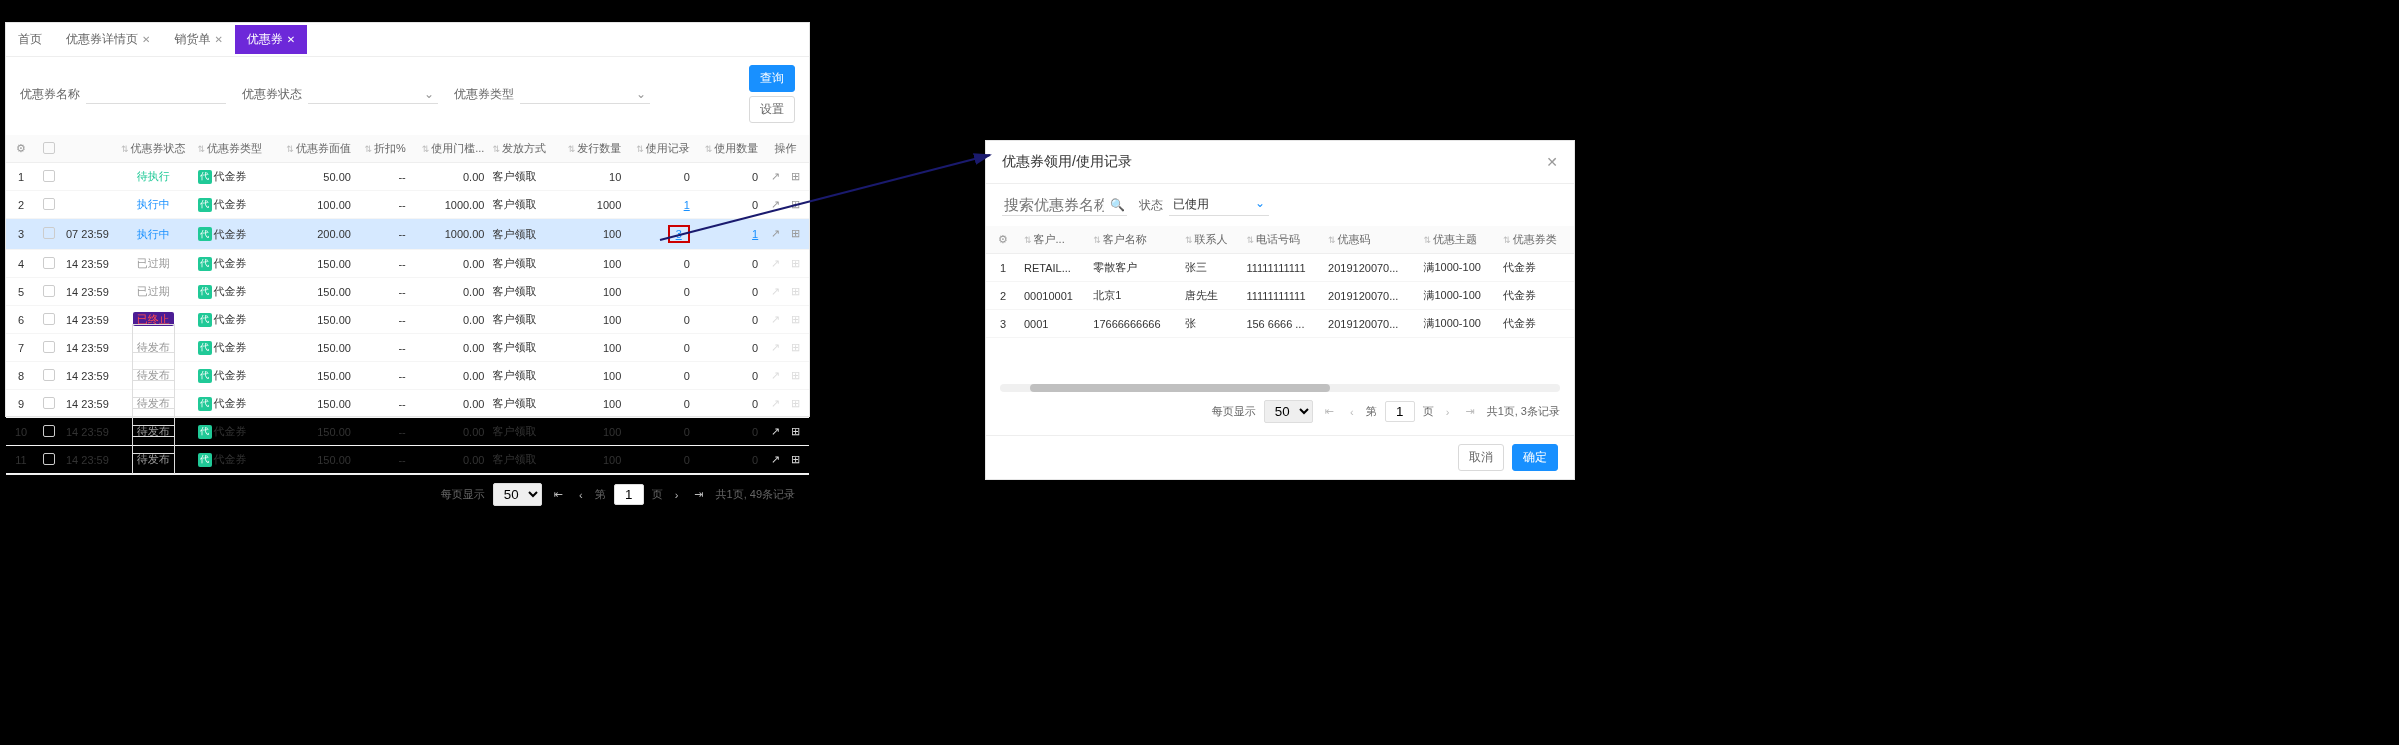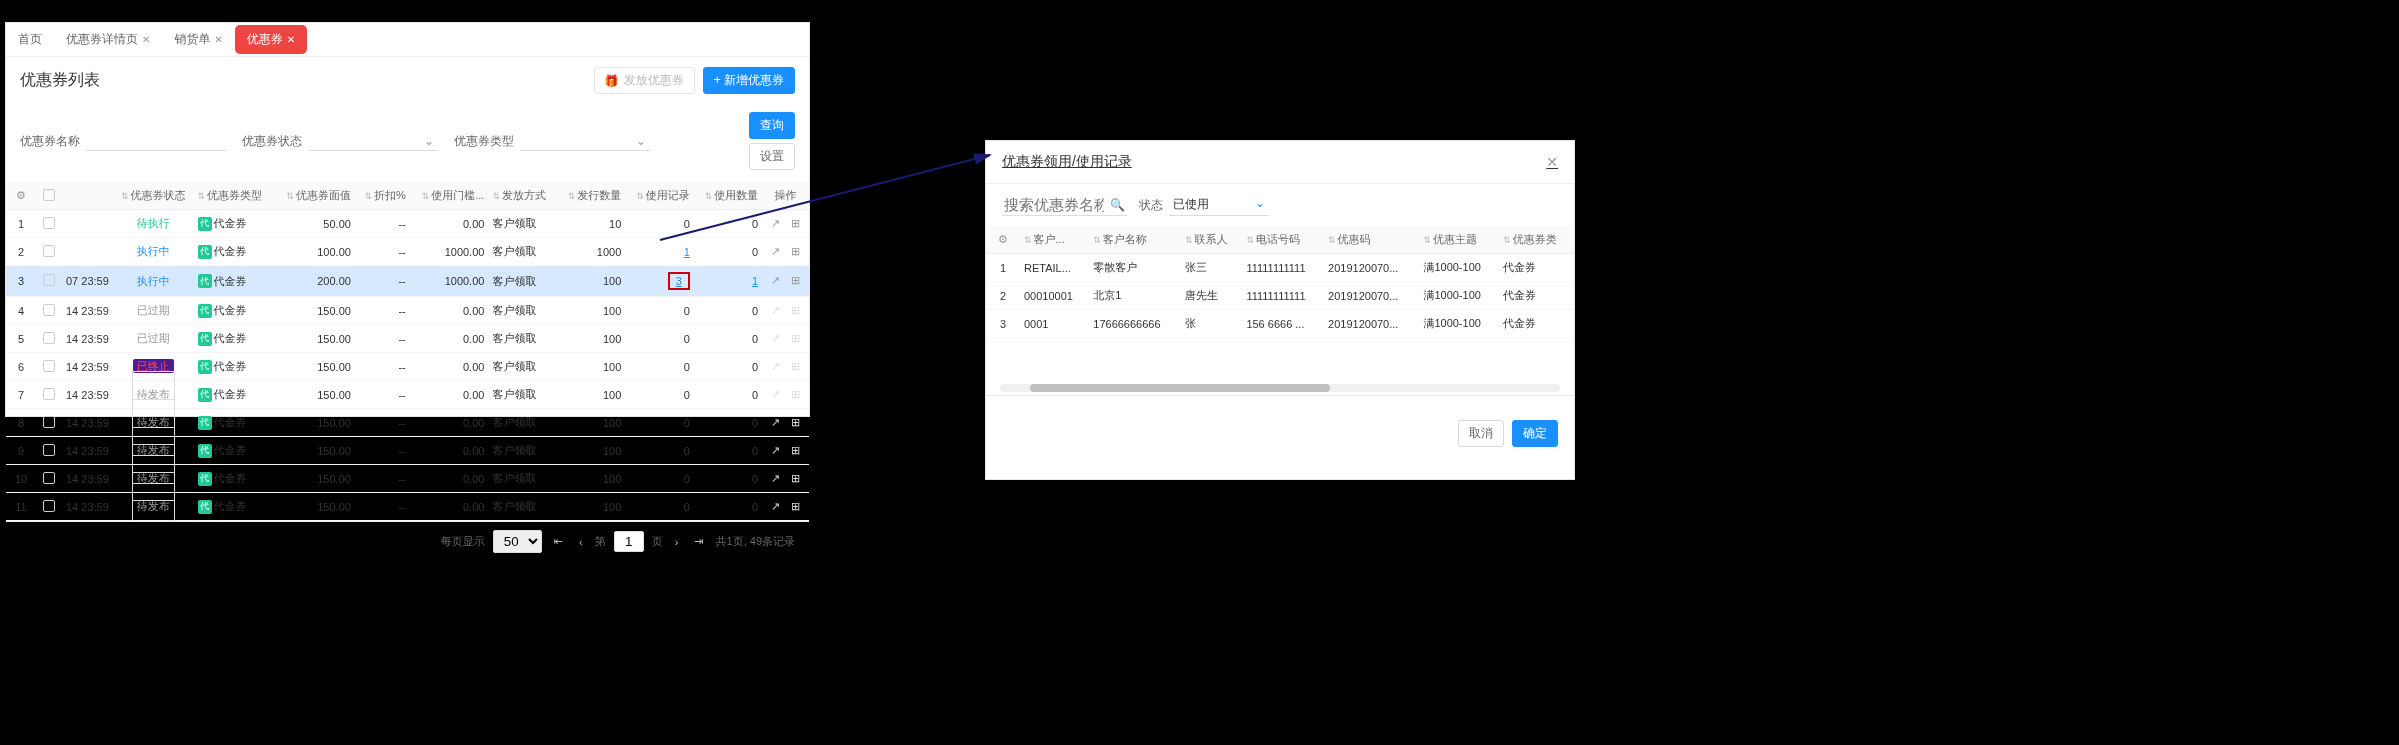--- a/index.html
+++ b/index.html
@@ -3,21 +3,21 @@
 <meta charset="utf-8">
 <style>
 * { box-sizing: border-box; margin: 0; padding: 0; }
 body { font-family: -apple-system, "Microsoft YaHei", sans-serif; font-size: 12px; background: #000; color: #333; position: relative; width: 2399px; height: 745px; }
 .panel { background: #fff; position: absolute; border: 1px solid #e5e5e5; }
 .left-panel { left: 5px; top: 22px; width: 805px; height: 395px; }
 .right-panel { left: 985px; top: 140px; width: 590px; height: 340px; box-shadow: 0 8px 24px rgba(0,0,0,0.2); }
 
 .tabs { display: flex; border-bottom: 1px solid #eee; padding: 0 0; height: 34px; align-items: center; }
 .tab { padding: 6px 12px; color: #666; display: flex; align-items: center; gap: 4px; cursor: pointer; }
-.tab.active { background: #ef4444; color: #fff; border-radius: 5px; }
+.tab.active { background: #6d28d9; color: #fff; border-radius: 0; }
 .tab .close { font-size: 10px; color: #999; }
 .tab.active .close { color: #fff; }
 
 .header-row { display: flex; justify-content: space-between; align-items: center; padding: 10px 14px; }
 .page-title { font-size: 16px; font-weight: 500; }
 .header-actions { display: flex; gap: 8px; }
 .btn { padding: 4px 10px; border: 1px solid #d9d9d9; border-radius: 3px; background: #fff; cursor: pointer; font-size: 12px; color: #666; display: inline-flex; align-items: center; gap: 4px; }
 .btn.primary { background: #1890ff; color: #fff; border-color: #1890ff; }
 .btn.disabled { color: #bbb; border-color: #e5e5e5; }
 
@@ -52,27 +52,27 @@
 
 .sort-icon { color: #bbb; font-size: 9px; display: inline-block; margin-right: 2px; }
 .gear-icon { color: #999; }
 .checkbox { width: 12px; height: 12px; border: 1px solid #ccc; border-radius: 2px; display: inline-block; }
 
 .pagination { display: flex; align-items: center; justify-content: flex-end; padding: 8px 14px; gap: 8px; border-top: 1px solid #eee; color: #666; font-size: 11px; }
 .page-input { width: 30px; text-align: center; border: 1px solid #ddd; padding: 2px; border-radius: 2px; }
 .page-select { border: 1px solid #ddd; padding: 2px 6px; border-radius: 2px; }
 .page-arrow { color: #bbb; cursor: pointer; padding: 0 4px; }
 
-.modal-header { display: flex; justify-content: space-between; align-items: center; padding: 12px 16px; border-bottom: 1px solid #eee; text-decoration: underline; }
+.modal-header { display: flex; justify-content: space-between; align-items: center; padding: 12px 16px; border-bottom: 1px solid #eee; }
 .modal-title { font-size: 14px; }
 .modal-close { color: #999; cursor: pointer; font-size: 14px; }
 .modal-filters { display: flex; align-items: center; padding: 10px 16px; gap: 12px; }
 .search-input { display: flex; align-items: center; gap: 6px; border-bottom: 1px solid #ddd; padding: 2px; }
 .search-input input { border: none; outline: none; font-size: 15px; width: 100px; }
-.modal-footer { display: flex; justify-content: flex-end; padding: 24px 16px; gap: 8px; border-top: 1px solid #eee; position: absolute; bottom: 8px; left: 0; right: 0; background: #fff; }
+.modal-footer { display: flex; justify-content: flex-end; padding: 8px 16px; gap: 8px; border-top: 1px solid #eee; position: absolute; bottom: 0; left: 0; right: 0; background: #fff; }
 
 .link-cell { color: #1890ff; text-decoration: underline; cursor: pointer; }
 .highlight-box { border: 2px solid #cc0000; padding: 1px 6px; display: inline-block; }
 
 .arrow-line { position: absolute; pointer-events: none; }
 
 .table-container { overflow-x: auto; }
 .scrollbar-fake { height: 8px; background: #f0f0f0; margin: 0 14px; border-radius: 4px; position: relative; }
 .scrollbar-thumb { position: absolute; height: 8px; background: #c0c0c0; border-radius: 4px; }
 </style>
@@ -91,30 +91,20 @@
       <div class="tab">
         <span>销货单</span>
         <span class="close">✕</span>
       </div>
       <div class="tab active">
         <span>优惠券</span>
         <span class="close">✕</span>
       </div>
     </div>
 
-  <div class="header-row">
-    <div class="page-title">优惠券列表</div>
-    <div class="header-actions">
-      <button class="btn disabled">
-          <span>🎁</span>
-          <span>发放优惠券</span>
-        </button>
-      <button class="btn primary">+ 新增优惠券</button>
-    </div>
-  </div>
 
   <div class="filters">
     <div class="filter-group">
       <span class="filter-label">优惠券名称</span>
       <input class="filter-input" style="">
     </div>
     <div class="filter-group">
       <span class="filter-label">优惠券状态</span>
       <div class="filter-select">
           <span>⌄</span>

